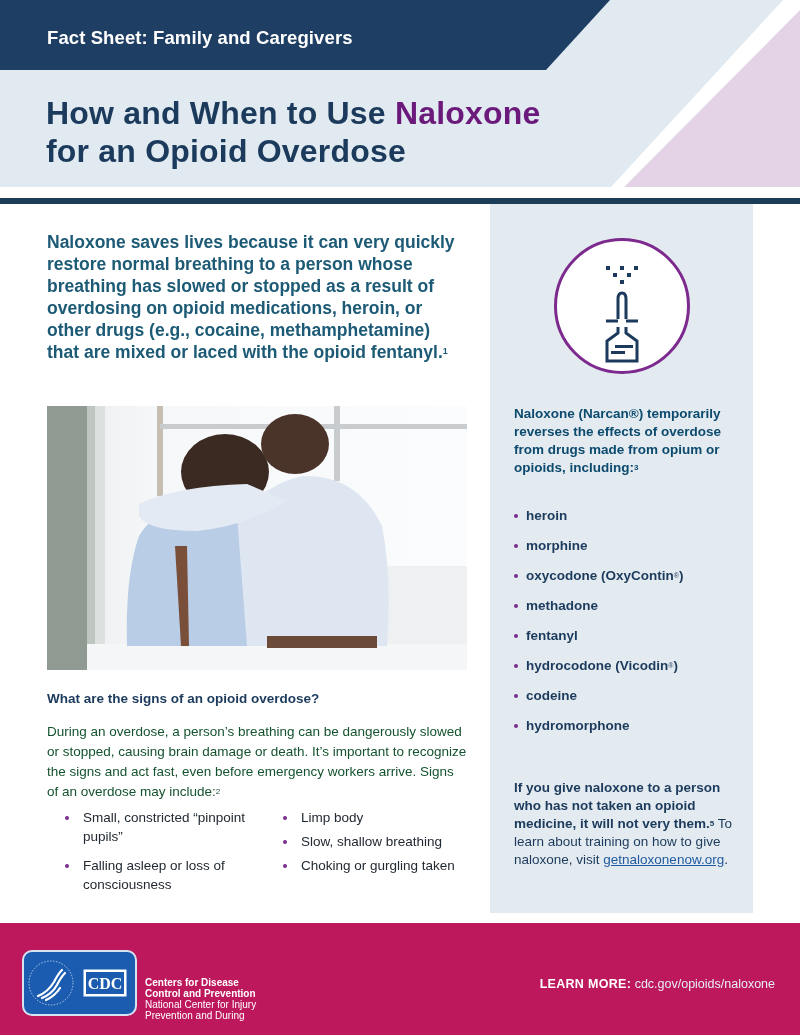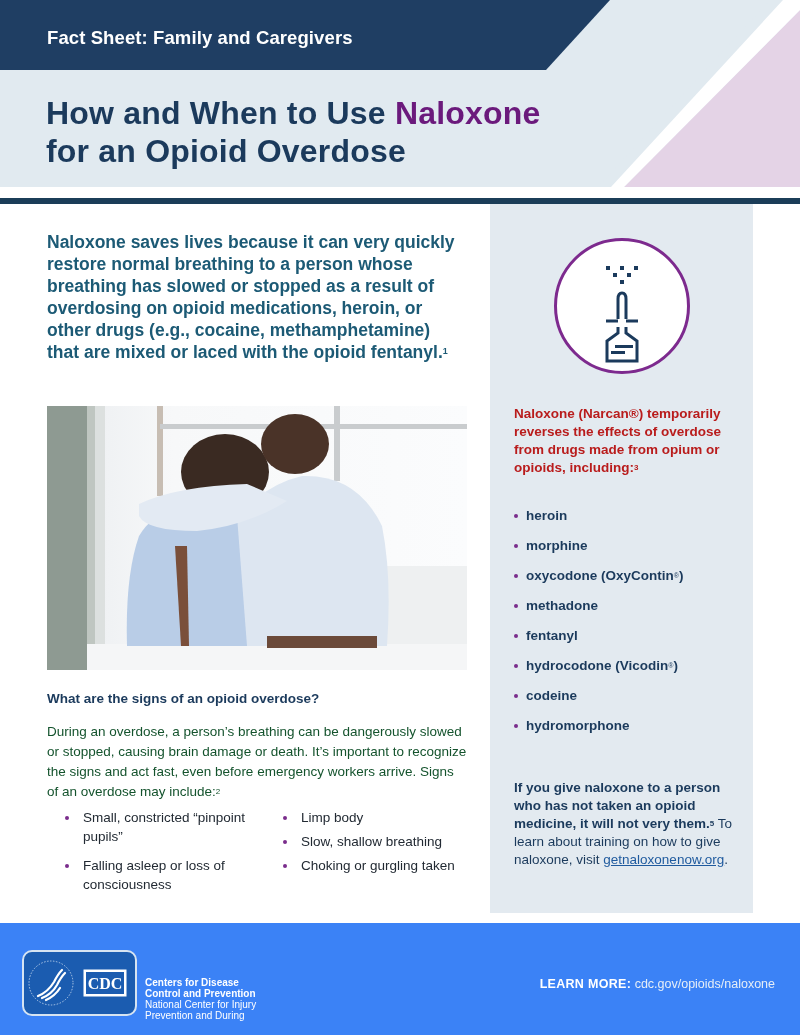--- a/index.html
+++ b/index.html
@@ -28,32 +28,32 @@
   .bul-col.c2 { left: 283px; width: 190px; }
   .bul-col li { position: relative; padding-left: 18px; }
   .bul-col li::before { content: ""; position: absolute; left: 0; top: 8px; width: 4px; height: 4px; border-radius: 50%; background: #7a2d8c; }
   .c1 li { margin-bottom: 10px; }
   .c2 li { margin-bottom: 5px; }
 
   
   .panel { position: absolute; left: 490px; top: 204px; width: 263px; height: 709px; background: #e3eaf0; }
   .icon-circle { position: absolute; left: 64px; top: 34px; width: 136px; height: 136px; border-radius: 50%; background: #ffffff; border: 3px solid #7d2a8e; }
   .icon-circle svg { position: absolute; left: 0; top: 0; }
-  .panel-intro { position: absolute; left: 24px; top: 201px; width: 220px; font-family: "Liberation Sans", sans-serif; font-weight: bold; font-size: 13.5px; line-height: 18px; color: #b91c1c; }
+  .panel-intro { position: absolute; left: 24px; top: 201px; width: 220px; font-family: "Liberation Sans", sans-serif; font-weight: bold; font-size: 13.5px; line-height: 18px; color: #0c4a6e; }
   .panel-intro sup { font-size: 8px; vertical-align: top; }
   .drug-list { position: absolute; left: 24px; top: 303px; list-style: none; font-family: "Liberation Sans", sans-serif; font-weight: bold; font-size: 13.5px; color: #1b3a5c; }
   .drug-list li { position: relative; padding-left: 12px; height: 30px; line-height: 18px; }
   .drug-list li::before { content: ""; position: absolute; left: 0; top: 7px; width: 4px; height: 4px; border-radius: 50%; background: #7a2d8c; }
   .drug-list sup { font-size: 7px; vertical-align: top; font-weight: normal; }
   .panel-note { position: absolute; left: 24px; top: 575px; width: 228px; font-family: "Liberation Sans", sans-serif; font-size: 13.5px; line-height: 18px; color: #1b3a5c; font-weight: bold; }
   .panel-note sup { font-size: 8px; vertical-align: top; }
   .panel-note a { color: #1f5a9e; text-decoration: underline; }
 
   
-  .footer { position: absolute; left: 0; top: 923px; width: 800px; height: 112px; background: #3b82f6; }
+  .footer { position: absolute; left: 0; top: 923px; width: 800px; height: 112px; background: #be185d; }
   .logo-box { position: absolute; left: 22px; top: 27px; width: 115px; height: 66px; border: 2px solid #d6e4f2; border-radius: 10px; background: #1b5cb0; }
   .logo-box svg { position: absolute; left: 0; top: 0; }
   .agency { position: absolute; left: 145px; top: 54px; font-family: "Liberation Sans", sans-serif; font-size: 10px; line-height: 11px; color: #ffffff; }
   .agency .b { font-weight: bold; display: block; }
   .agency .n { display: block; }
   .learn { position: absolute; right: 25px; top: 54px; font-family: "Liberation Sans", sans-serif; font-size: 12.5px; color: #ffffff; }
   .learn .lbl { font-weight: bold; letter-spacing: 0.3px; }
   .learn .url { color: #e6eef7; }
 </style>
 </head>

